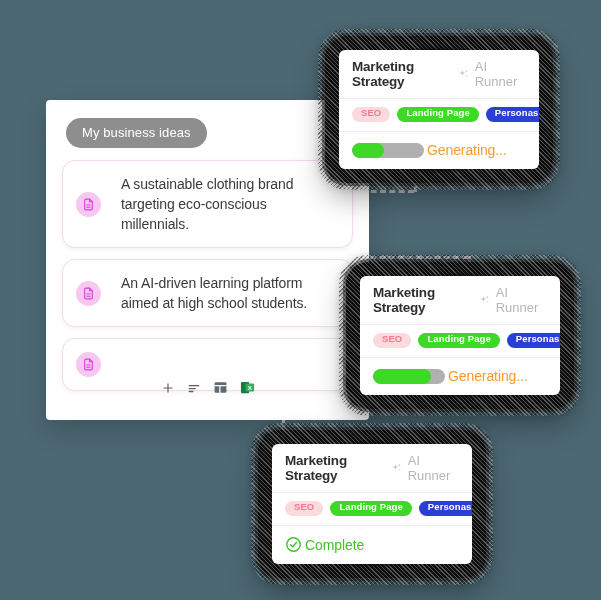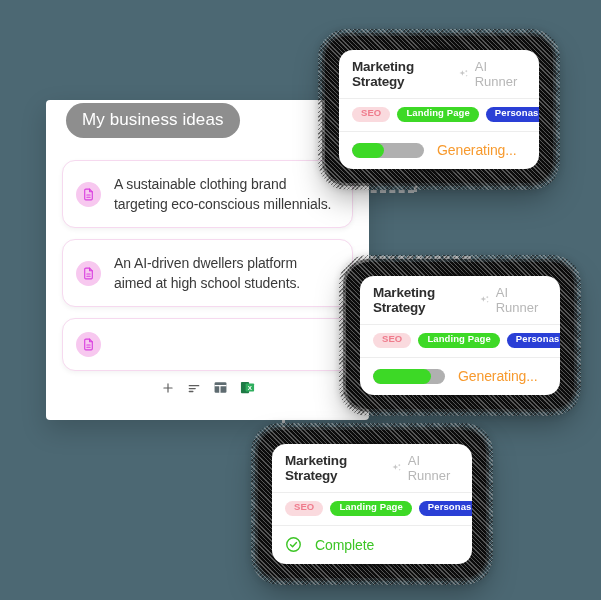--- a/index.html
+++ b/index.html
@@ -16,27 +16,27 @@
   .conn.h{height:0;border-top:3px dashed #b8bcbe;}
   .conn.v{width:0;border-left:3px dashed #b8bcbe;}
 
   
   #ideas-panel{
     position:absolute;left:46px;top:100px;width:323px;height:320px;
     background:#ffffff;border-radius:4px;z-index:4;
     box-shadow:0 10px 26px rgba(0,0,0,.18);
   }
   #ideas-title{
-    position:absolute;left:20px;top:3px;
+    position:absolute;left:20px;top:18px;
     background:#8e8e8e;color:#ffffff;border-radius:18px;
-    padding:7px 16px 8px 16px;font-size:17px;letter-spacing:.1px;
+    padding:7px 16px 8px 16px;font-size:13px;letter-spacing:.1px;
   }
   .idea-list{position:absolute;left:16px;top:60px;right:16px;}
   .idea-card{
-    display:flex;align-items:center;gap:13px;
+    display:flex;align-items:center;gap:20px;
     background:#ffffff;border:1px solid #f6d9ef;border-radius:13px;
     padding:13px 14px 13px 13px;margin-bottom:11px;
     box-shadow:0 2px 5px rgba(0,0,0,.05);
   }
   .doc-badge{
     flex:0 0 auto;width:25px;height:25px;border-radius:50%;
     background:#f7c8ef;display:flex;align-items:center;justify-content:center;
   }
   .idea-text{
     color:#3a3a3a;font-size:14px;line-height:1.43;letter-spacing:-.1px;
@@ -58,40 +58,40 @@
   .runner-frame::before{
     content:"";position:absolute;inset:-7px;border-radius:28px;
     background:
       repeating-linear-gradient(45deg,rgba(255,255,255,.30) 0 1px,transparent 1px 3px),
       repeating-linear-gradient(-45deg,rgba(20,20,20,.55) 0 1px,transparent 1px 3px);
     -webkit-mask:radial-gradient(closest-side,transparent 72%,#000 80%);
             mask:radial-gradient(closest-side,transparent 72%,#000 80%);
     pointer-events:none;
   }
   .runner-card{
-    position:relative;background:#ffffff;border-radius:14px;overflow:hidden;
+    position:relative;background:#ffffff;border-radius:6px;overflow:hidden;
   }
   .rc-head{
     display:flex;align-items:center;padding:9px 12px 9px 13px;
     border-bottom:1px solid #ededed;
   }
   .rc-title{color:#2e2e2e;font-size:13.5px;font-weight:bold;letter-spacing:-.2px;}
   .rc-runner{
     margin-left:auto;display:flex;align-items:center;gap:5px;
     color:#b7b7b7;font-size:13px;
   }
   .rc-tags{
     display:flex;align-items:center;gap:7px;padding:8px 0 9px 13px;
     border-bottom:1px solid #ededed;overflow:hidden;white-space:nowrap;
   }
   .tag{
     border-radius:11px;padding:0 9px 4px 9px;
     font-size:9.5px;font-weight:bold;letter-spacing:.1px;flex:0 0 auto;
   }
-  .rc-status{display:flex;align-items:center;gap:13px;padding:10px 12px 11px 13px;}
+  .rc-status{display:flex;align-items:center;gap:3px;padding:10px 12px 11px 13px;}
   .pbar{width:72px;height:15px;border-radius:8px;background:#b0b0b0;overflow:hidden;}
   .pbar > i{display:block;height:100%;border-radius:8px;background:#3dd926;}
   .status-text{font-size:14px;letter-spacing:-.1px;}
   .status-generating{color:#f79a2e;}
   .status-complete{color:#3dc526;font-weight:normal;}
 
   #runner-top{left:325px;top:36px;width:200px;}
   #runner-mid{left:346px;top:262px;width:200px;}
   #runner-bot{left:258px;top:430px;width:200px;}
   #runner-top .runner-card,#runner-mid .runner-card,#runner-bot .runner-card{width:100%;}
@@ -127,21 +127,21 @@
 
       <div class="idea-card">
         <span class="doc-badge">
           <svg width="13" height="13" viewBox="0 0 24 24" fill="none" stroke="#d93fe0" stroke-width="2.1" stroke-linecap="round" stroke-linejoin="round">
             <path d="M14 2H7a2 2 0 0 0-2 2v16a2 2 0 0 0 2 2h10a2 2 0 0 0 2-2V7z"></path>
             <path d="M14 2v5h5"></path>
               <path d="M9 13h6"></path>
               <path d="M9 17h6"></path>
           </svg>
         </span>
-        <span class="idea-text">An AI-driven dwellers platform aimed at high school students.</span>
+        <span class="idea-text">An AI-driven learning platform aimed at high school students.</span>
       </div>
 
       <div class="idea-card">
         <span class="doc-badge">
           <svg width="13" height="13" viewBox="0 0 24 24" fill="none" stroke="#d93fe0" stroke-width="2.1" stroke-linecap="round" stroke-linejoin="round">
             <path d="M14 2H7a2 2 0 0 0-2 2v16a2 2 0 0 0 2 2h10a2 2 0 0 0 2-2V7z"></path>
             <path d="M14 2v5h5"></path>
               <path d="M9 13h6"></path>
               <path d="M9 17h6"></path>
           </svg>

